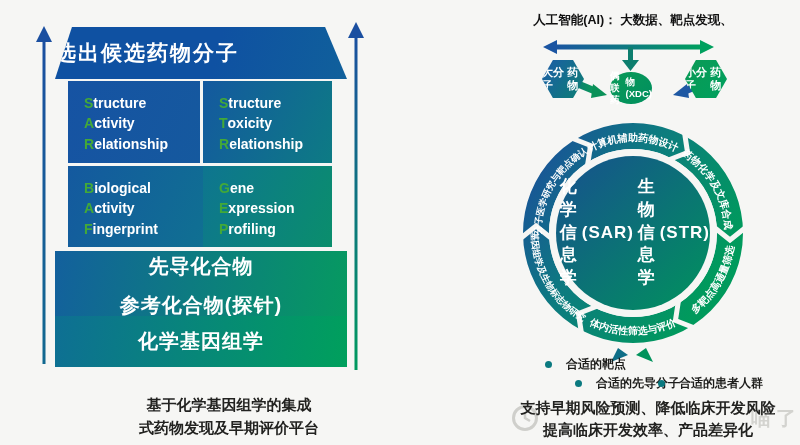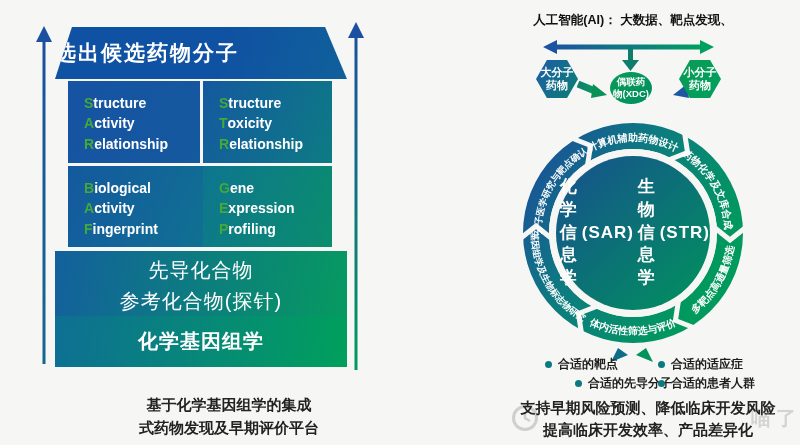--- a/index.html
+++ b/index.html
@@ -13,43 +13,43 @@
     display:flex;align-items:center;
     color:#fff;font-size:21px;font-weight:bold;letter-spacing:2px;}
   .gridbox{color:#fff;font-size:14px;font-weight:600;line-height:1.45;
     padding:12px 0 0 16px;box-sizing:border-box;}
   .gridbox .init{color:#43a938;font-weight:bold;}
   .boxA{left:68px;top:81px;width:132px;height:82px;background:linear-gradient(115deg,#1653a3,#15599e);}
   .boxB{left:203px;top:81px;width:129px;height:82px;background:linear-gradient(115deg,#14599f,#0d7b84);}
   .boxC{left:68px;top:166px;width:157px;height:81px;background:linear-gradient(115deg,#14599f,#0f7390);}
   .boxD{left:203px;top:166px;width:129px;height:81px;background:linear-gradient(115deg,#0e7590,#0a8e6c);}
   .band1{left:55px;top:251px;width:292px;height:70px;background:linear-gradient(100deg,#13609d,#069a60);
-    display:flex;flex-direction:column;align-items:center;justify-content:center;
-    color:#fff;font-size:20px;font-weight:normal;line-height:1.55;letter-spacing:1px;}
+    display:flex;flex-direction:column;align-items:center;justify-content:space-between;
+    color:#fff;font-size:20px;font-weight:bold;line-height:1.55;letter-spacing:1px;}
   .band2{left:55px;top:316px;width:292px;height:51px;background:linear-gradient(100deg,#0e6f94,#00a05c);
     display:flex;align-items:center;justify-content:center;
     color:#fff;font-size:20px;font-weight:bold;letter-spacing:1px;}
   .caption{color:#222220;font-size:15px;font-weight:bold;text-align:center;line-height:1.5;}
   .left-caption{left:1px;top:394px;width:400px;padding-left:28px;}
   
   .ai-text{left:483px;top:11px;width:300px;text-align:center;color:#111;
     font-size:12.5px;font-weight:bold;line-height:1.55;}
   .hex{clip-path:polygon(0 50%,26% 0,74% 0,100% 50%,74% 100%,26% 100%);
-    display:flex;flex-direction:column;align-items:center;justify-content:center;
-    color:#fff;font-size:11px;font-weight:bold;line-height:1.2;}
+    display:flex;flex-direction:row;align-items:center;justify-content:center;
+    color:#fff;font-size:11px;font-weight:bold;line-height:1.2;margin-left:6px;}
   .hexL{left:536px;top:60px;width:42px;height:38px;background:linear-gradient(125deg,#1d5ca8,#0b7f72);}
   .hexR{left:679px;top:60px;width:42px;height:38px;background:linear-gradient(125deg,#0a9a55,#00a05e);}
   .xdc{left:610px;top:72px;width:42px;height:32px;border-radius:50%;
     background:linear-gradient(135deg,#0a9a58,#008f5e);
-    display:flex;flex-direction:column;align-items:center;justify-content:center;
+    display:flex;flex-direction:row;align-items:center;justify-content:center;
     color:#fff;font-size:9.5px;font-weight:bold;line-height:1.25;}
   .ring-center{left:556px;top:180px;width:154px;height:106px;
     display:flex;flex-direction:row;align-items:center;justify-content:center;
     color:#fff;font-size:17px;font-weight:bold;line-height:1.35;letter-spacing:1px;text-align:center;}
-  .bullet{display:flex;align-items:center;gap:6px;color:#1d1d1b;font-size:12px;font-weight:bold;}
+  .bullet{display:flex;align-items:center;gap:14px;color:#1d1d1b;font-size:12px;font-weight:bold;}
   .bullet .dot{width:7px;height:7px;border-radius:50%;background:#0b7a80;flex:none;}
   .right-caption{left:495px;top:397px;width:306px;z-index:2;}
   .right-caption .caption{font-size:15px;line-height:1.45;}
   .watermark{left:511px;top:401px;width:290px;height:34px;z-index:1;
     display:flex;align-items:center;color:#cfcfcb;}
   .watermark .wm-text{margin-left:auto;font-size:20px;font-weight:bold;letter-spacing:5px;color:#d3d3cf;}
 </style>
 </head>
 <body>
 
@@ -222,24 +222,20 @@
   </svg>
 
   <div class="abs bullet" style="left:545px;top:356px;">
     <span class="dot"></span>
     <span>合适的靶点</span>
   </div>
   <div class="abs bullet" style="left:575px;top:375px;">
     <span class="dot"></span>
     <span>合适的先导分子</span>
   </div>
-  <div class="abs bullet" style="left:658px;top:356px;">
-    <span class="dot"></span>
-    <span>合适的适应症</span>
-  </div>
   <div class="abs bullet" style="left:658px;top:375px;">
     <span class="dot"></span>
     <span>合适的患者人群</span>
   </div>
 
   <div class="abs watermark">
     <svg width="28" height="28" viewBox="0 0 28 28">
       <circle cx="14" cy="14" r="11.5" fill="none" stroke="#cfcfcb" stroke-width="3"></circle>
       <path d="M 14 8 L 14 14 L 19 17" fill="none" stroke="#cfcfcb" stroke-width="2.5"></path>
     </svg>

